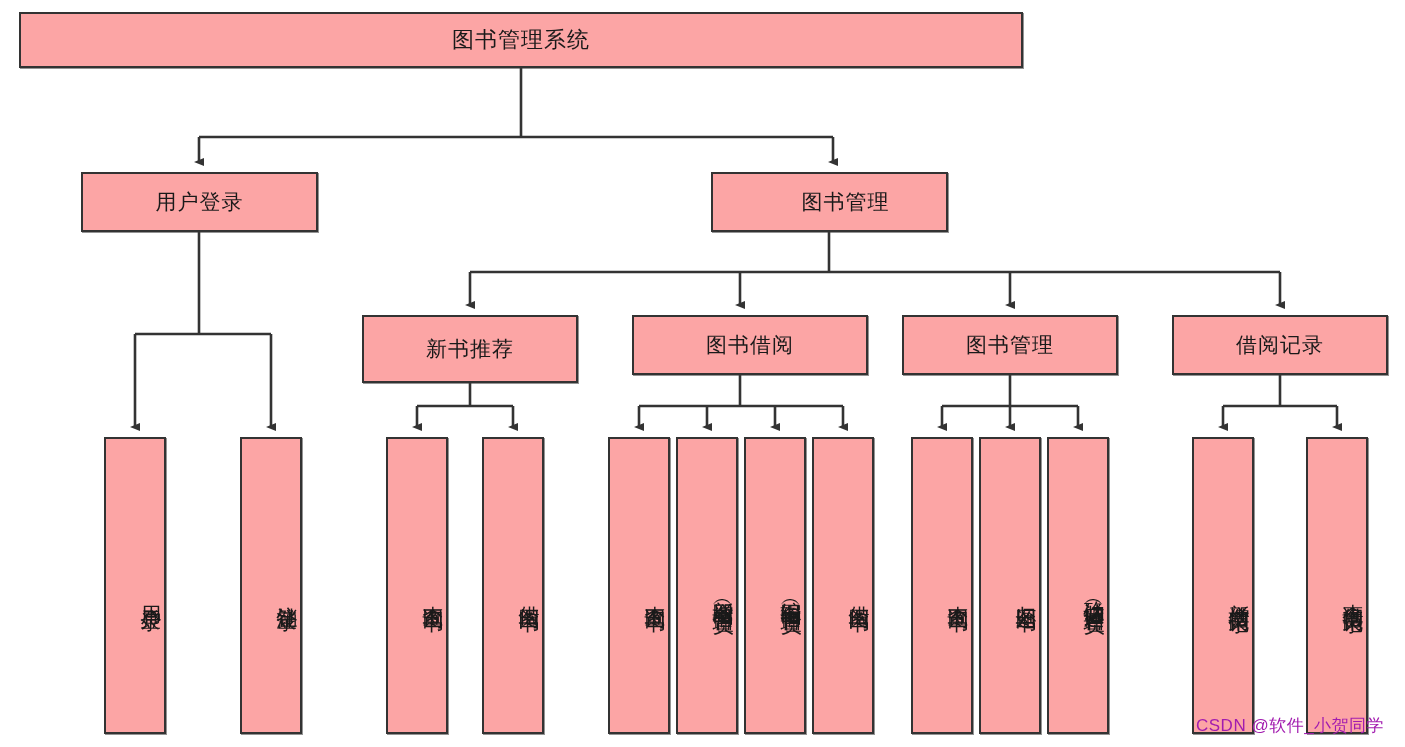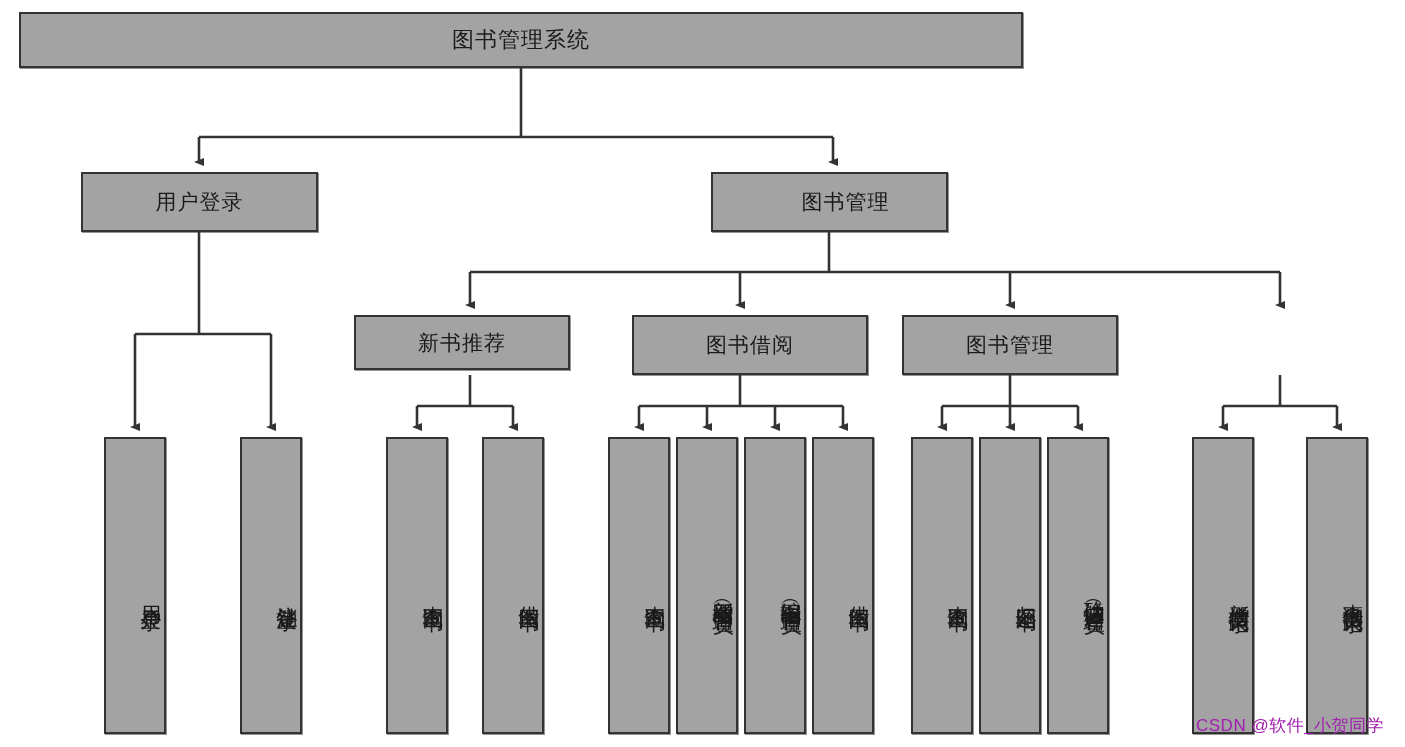--- a/index.html
+++ b/index.html
@@ -23,21 +23,21 @@
     left: 0;
     top: 0;
     width: 1405px;
     height: 747px;
     pointer-events: none;
   }
   .node {
     position: absolute;
     box-sizing: border-box;
     border: 2px solid #333333;
-    background: #a3a3a3;
+    background: #fca5a5;
     display: flex;
     align-items: center;
     justify-content: center;
     color: #1a1a1a;
     box-shadow: 1px 1px 0 rgba(60,60,60,0.55);
   }
   .node.h {
     font-size: 21px;
     letter-spacing: 1px;
     white-space: nowrap;
@@ -117,23 +117,24 @@
       <path d="M1223,406 L1223,427" marker-end="url(#arrow)"></path>
       <path d="M1337,406 L1337,427" marker-end="url(#arrow)"></path>
     </g>
   </svg>
 
   <div class="node h root" style="left:19px; top:12px; width:1004px; height:56px;">图书管理系统</div>
 
   <div class="node h" style="left:81px; top:172px; width:237px; height:60px;">用户登录</div>
   <div class="node h" style="left:711px; top:172px; width:237px; height:60px;padding-left:32px;">图书管理</div>
 
-  <div class="node h" style="left:354px; top:315px; width:216px; height:55px;">新书推荐</div>
+  <div class="node h" style="left:362px; top:315px; width:216px; height:68px;">新书推荐</div>
   <div class="node h" style="left:632px; top:315px; width:236px; height:60px;">图书借阅</div>
   <div class="node h" style="left:902px; top:315px; width:216px; height:60px;">图书管理</div>
+  <div class="node h" style="left:1172px; top:315px; width:216px; height:60px;">借阅记录</div>
 
   <div class="node v" style="left:104px; top:437px; width:62px; height:297px;">用户登录</div>
   <div class="node v" style="left:240px; top:437px; width:62px; height:297px;">注销登录</div>
 
   <div class="node v" style="left:386px; top:437px; width:62px; height:297px;">查询图书</div>
   <div class="node v" style="left:482px; top:437px; width:62px; height:297px;">借阅图书</div>
 
   <div class="node v" style="left:608px; top:437px; width:62px; height:297px;">查询图书</div>
   <div class="node v" style="left:676px; top:437px; width:62px; height:297px;">新增图书（管理员）</div>
   <div class="node v" style="left:744px; top:437px; width:62px; height:297px;">编辑图书（管理员）</div>

